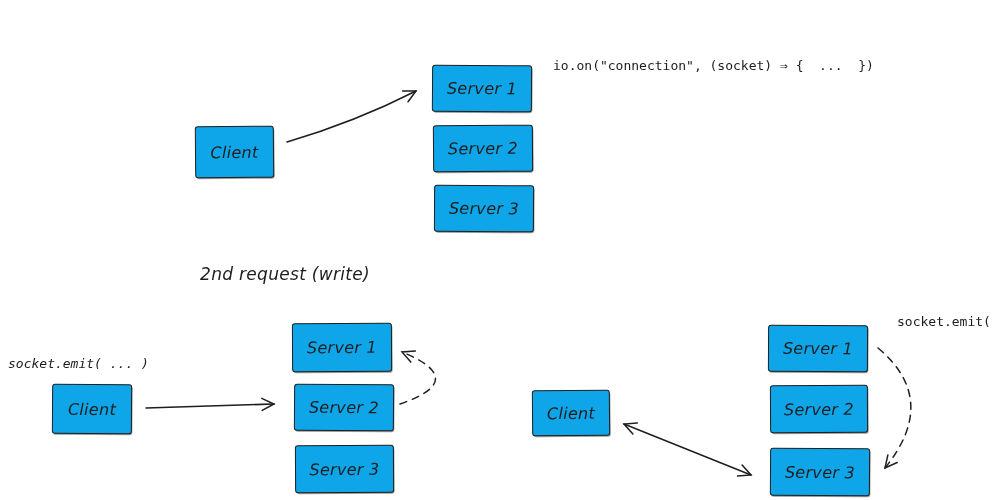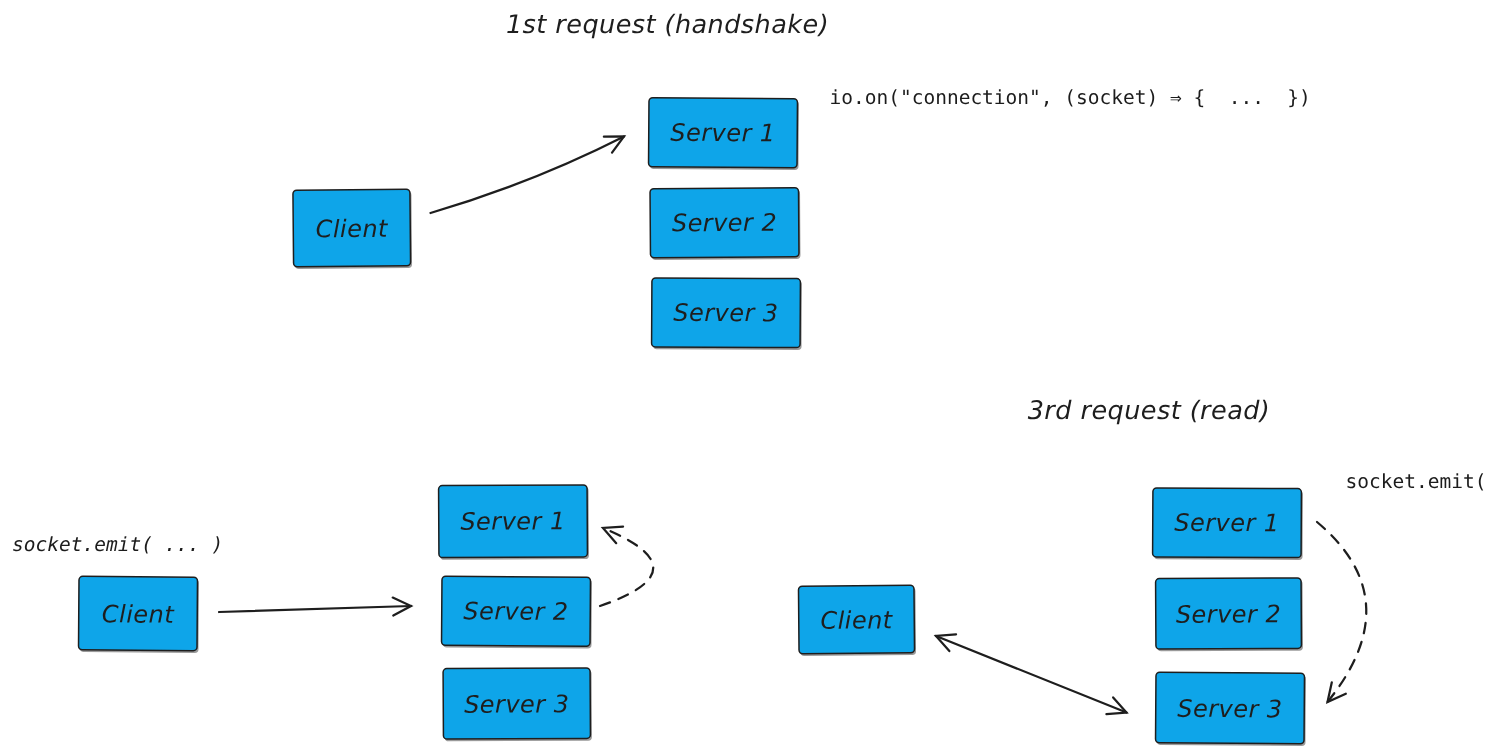--- a/index.html
+++ b/index.html
@@ -89,33 +89,32 @@
         <path d="M -12 -6 L 0 0 L -12 6" fill="none" stroke="#1e1e1e" stroke-width="1.5" stroke-linecap="round"></path>
       </marker>
     </defs>
     <path class="arrow" d="M 287 142 Q 355 122 416 91" marker-end="url(#ah)"></path>
     <path class="arrow" d="M 146 408 L 274 404" marker-end="url(#ah)"></path>
     <path class="arrow" d="M 624 424 L 751 475" marker-start="url(#ah)" marker-end="url(#ah)"></path>
     <path class="arrow dashed" d="M 400 404 Q 470 380 402 352" marker-end="url(#ah)"></path>
     <path class="arrow dashed" d="M 878 348 Q 940 400 885 468" marker-end="url(#ah)"></path>
   </svg>
 
-  <div class="title hand" id="t1">1st request (handshake)</div>
   <div class="code" id="c1">io.on("connection", (socket) ⇒ {  ...  })</div>
   <div class="box hand" id="s1-client">Client</div>
   <div class="box hand" id="s1-srv1">Server 1</div>
   <div class="box hand" id="s1-srv2">Server 2</div>
   <div class="box hand" id="s1-srv3">Server 3</div>
 
+  <div class="title hand" id="t2">2nd request (write)</div>
   <div class="code" id="c2">socket.emit( ... )</div>
   <div class="box hand" id="s2-client">Client</div>
   <div class="box hand" id="s2-srv1">Server 1</div>
   <div class="box hand" id="s2-srv2">Server 2</div>
   <div class="box hand" id="s2-srv3">Server 3</div>
 
-  <div class="title hand" id="t3">3rd request (read)</div>
   <div class="code" id="c3">socket.emit( ..</div>
   <div class="box hand" id="s3-client">Client</div>
   <div class="box hand" id="s3-srv1">Server 1</div>
   <div class="box hand" id="s3-srv2">Server 2</div>
   <div class="box hand" id="s3-srv3">Server 3</div>
 
 </div>
 
 </body></html>

